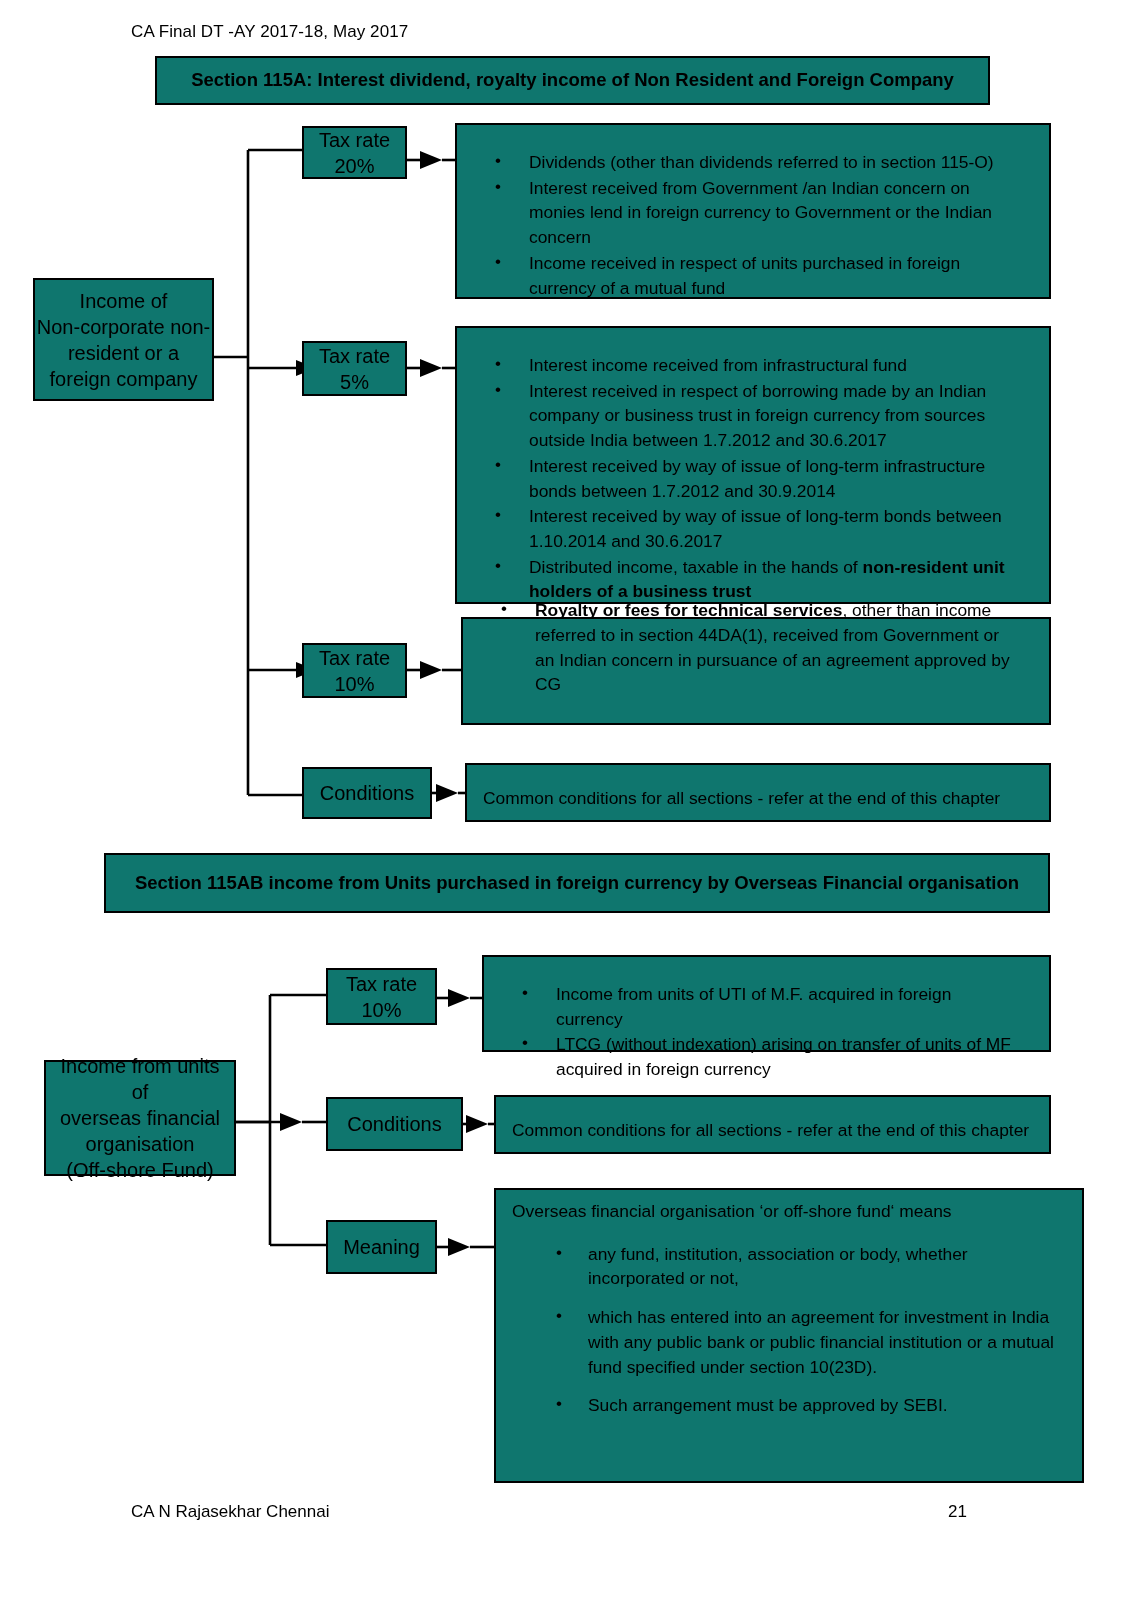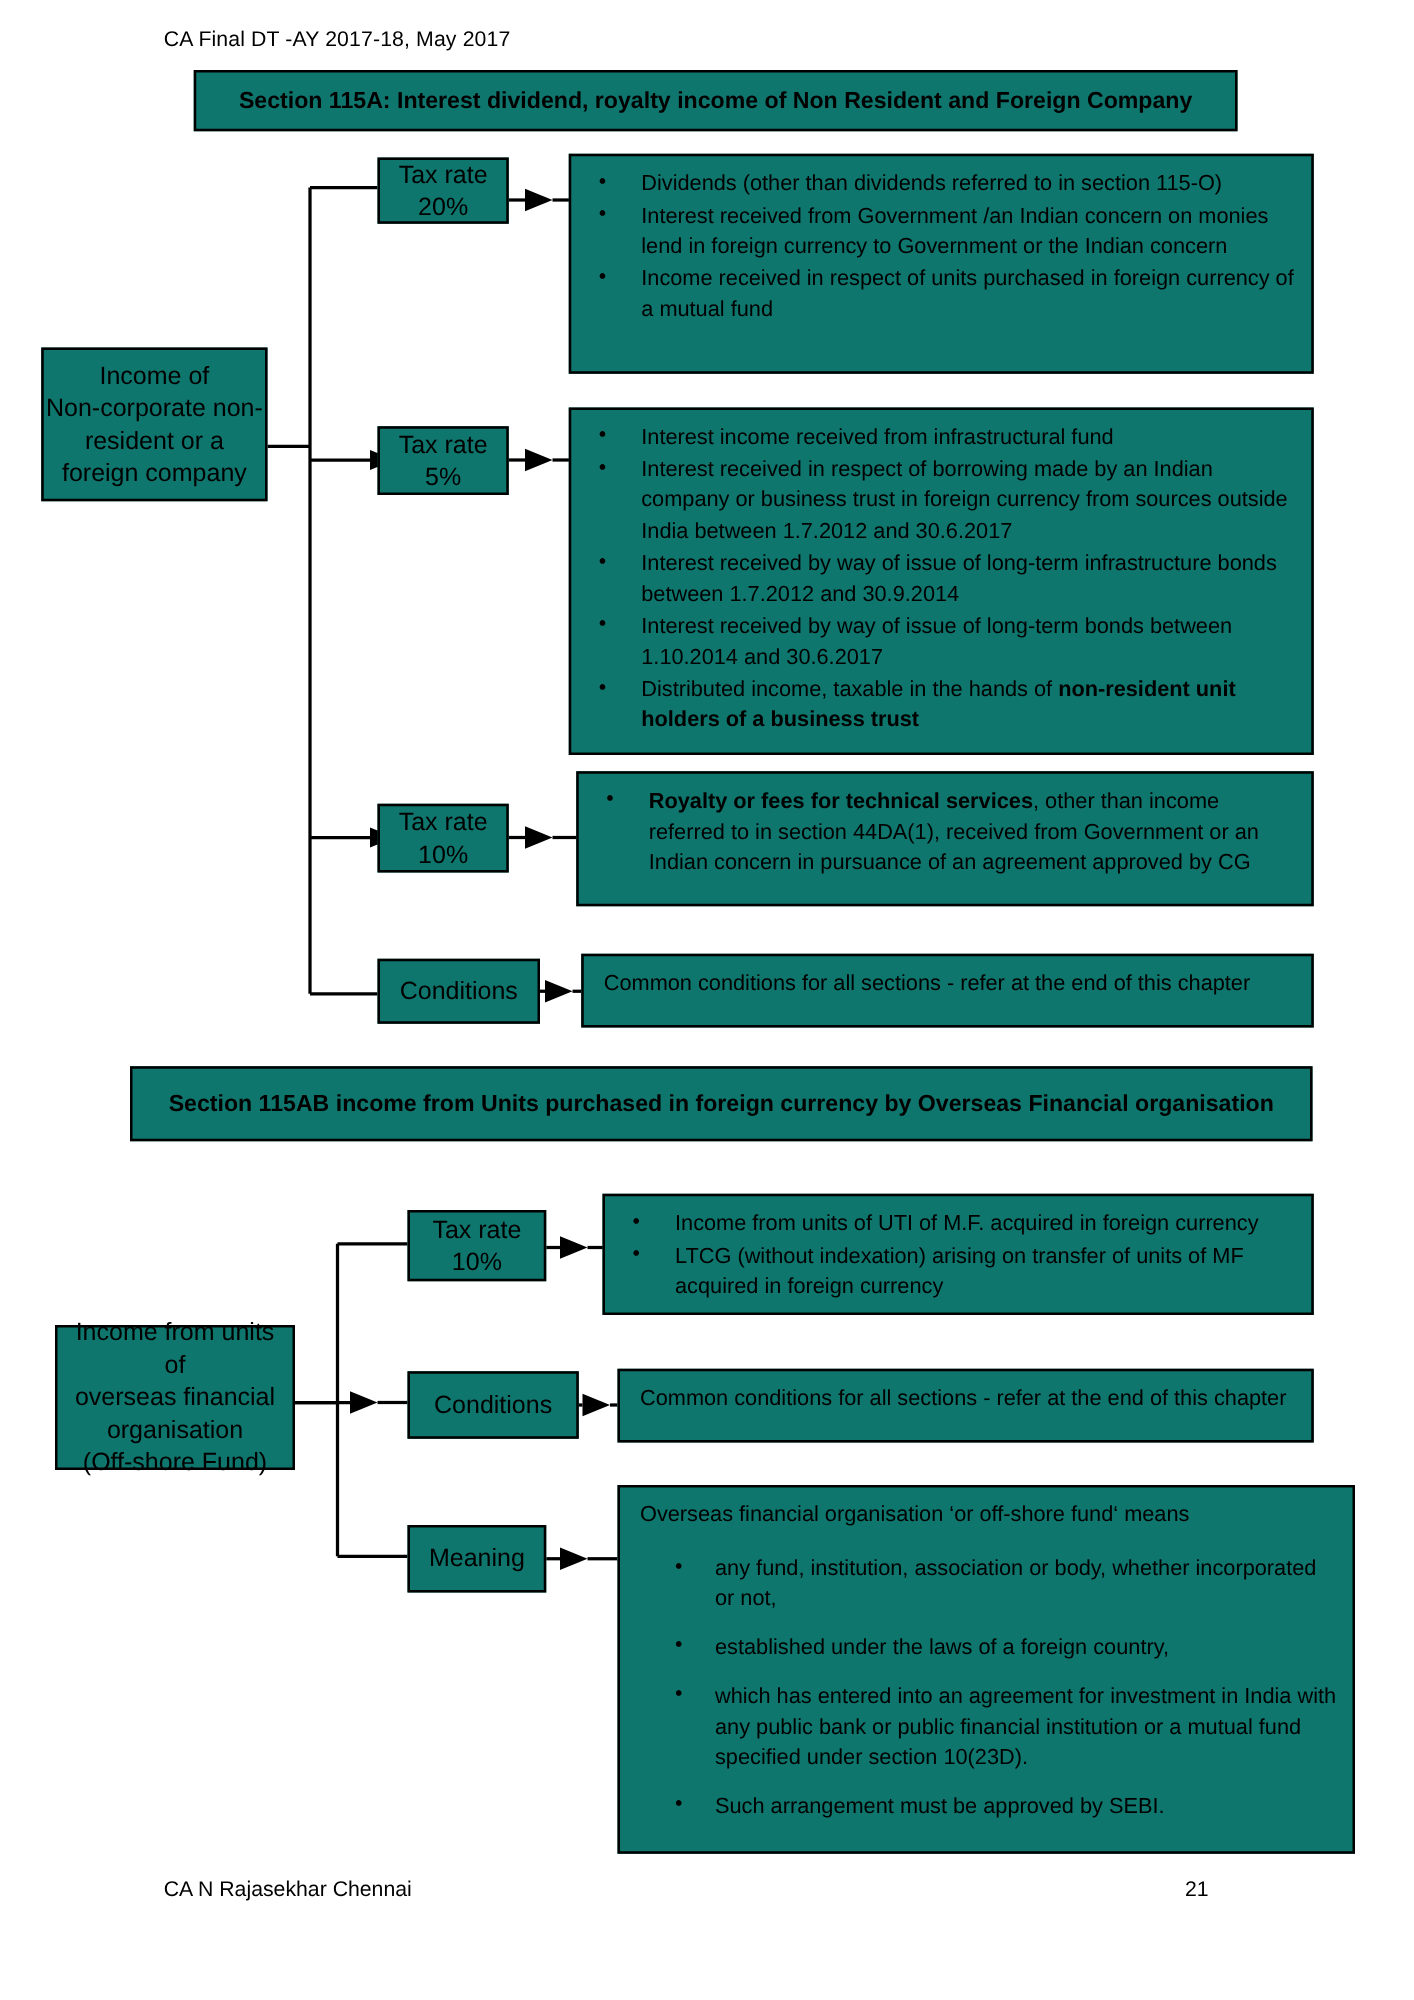--- a/index.html
+++ b/index.html
@@ -65,30 +65,30 @@
   }
   .node .l { display: block; }
   .content {
     padding: 9px 12px 9px 10px;
     font-size: 17.4px;
     line-height: 1.42;
   }
   .content.center-v {
     display: flex;
     flex-direction: column;
-    justify-content: flex-start;
+    justify-content: flex-end;
   }
   .plain-line {
     padding-left: 6px;
   }
 
   
   ul.bl {
     list-style: none;
-    margin: 0;
+    margin: 16px;
     padding: 0;
   }
   ul.bl > li {
     position: relative;
     padding-left: 46px;
     margin: 0 0 1px 0;
   }
   ul.bl > li::before {
     content: "\2022";
     position: absolute;
@@ -265,21 +265,20 @@
     <div class="plain-line">Common conditions for all sections - refer at the end of this chapter</div>
   </div>
 
   <div class="box node" style="left:326px; top:1220px; width:111px; height:54px;">
     <span class="l">Meaning</span>
   </div>
   <div class="box content" style="left:494px; top:1188px; width:590px; height:295px;">
     <div class="plain-line" style="margin-bottom:18px;">Overseas financial organisation ‘or off-shore fund‘ means</div>
     <ul class="bl wide">
       <li>any fund, institution, association or body, whether incorporated or not,</li>
-      <li>established under the laws of a foreign country,</li>
       <li>which has entered into an agreement for investment in India with any public bank or public financial institution or a mutual fund specified under section 10(23D).</li>
       <li>Such arrangement must be approved by SEBI.</li>
     </ul>
   </div>
 
   <div class="footer-left" style="left:131px; top:1502px;">CA N Rajasekhar Chennai</div>
   <div class="footer-right" style="left:948px; top:1502px;">21</div>
 
 </div>
 

